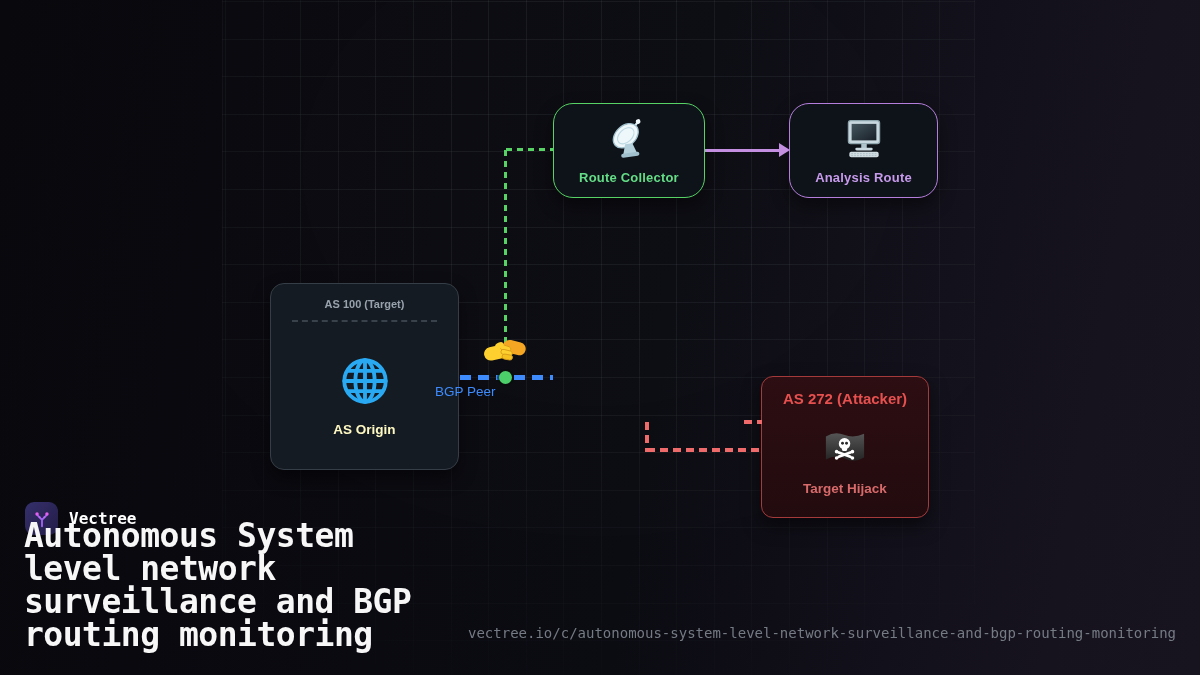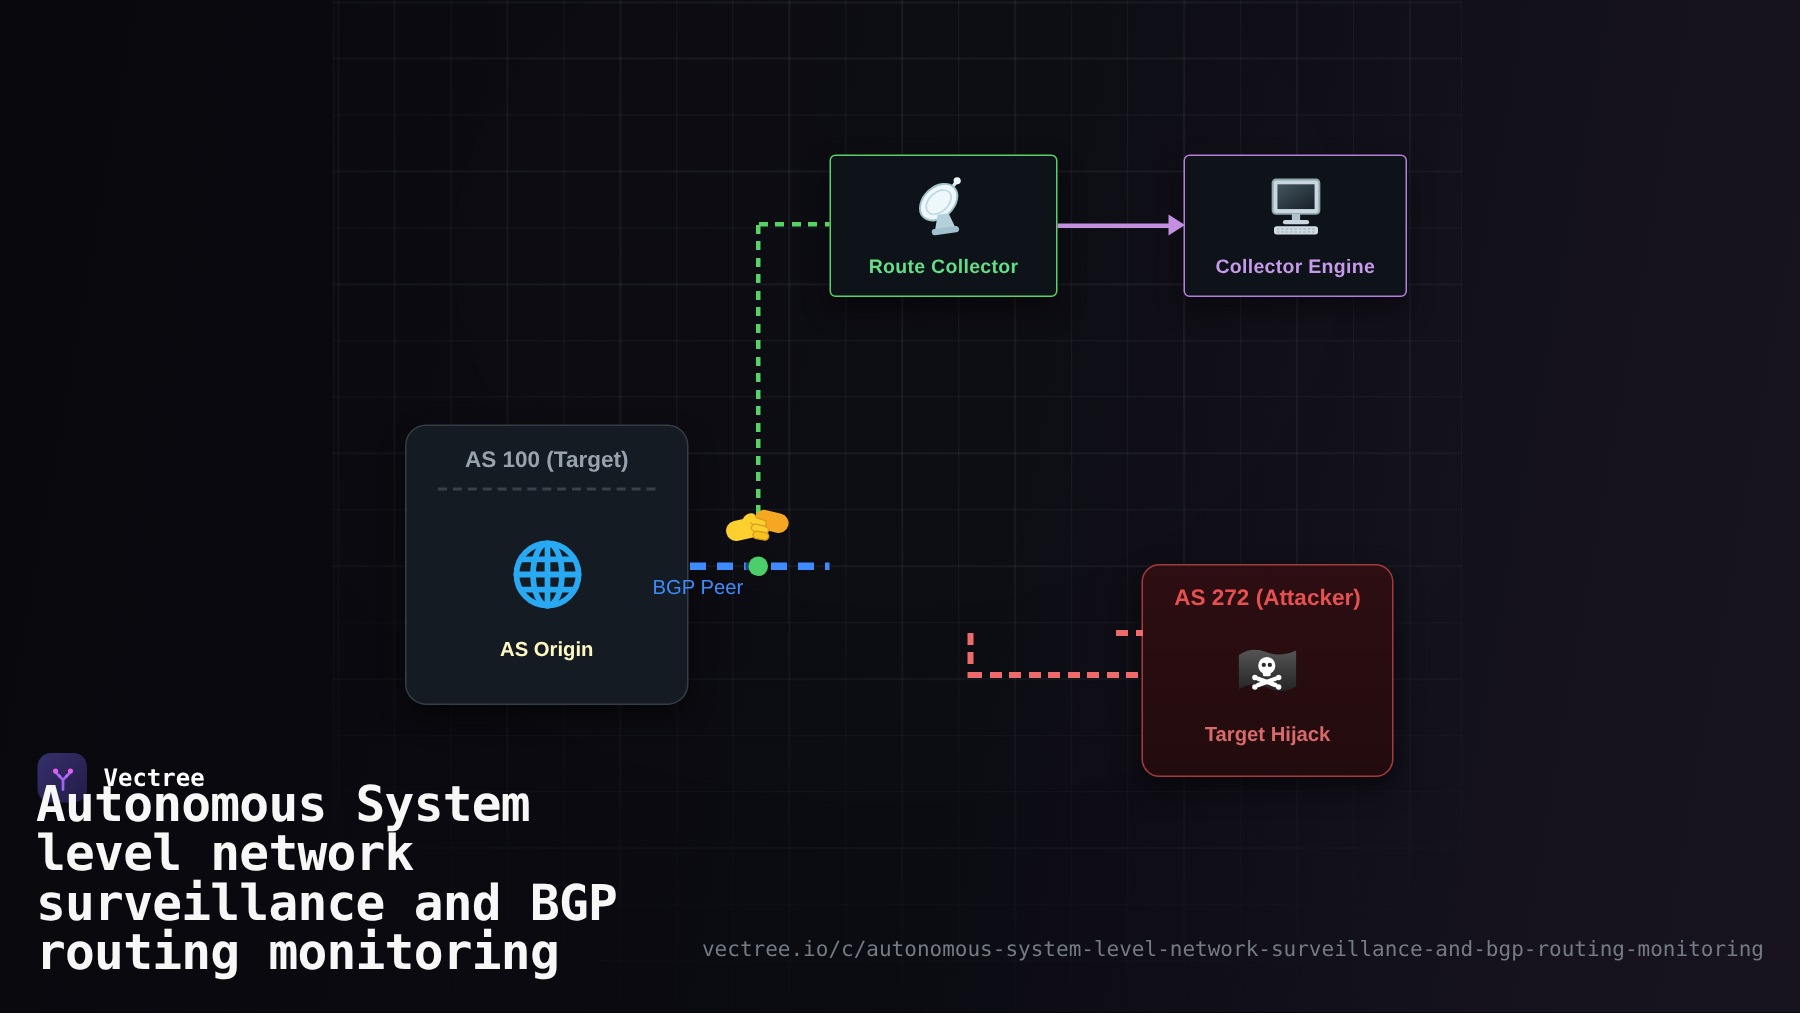--- a/index.html
+++ b/index.html
@@ -15,33 +15,33 @@
     background-color:rgba(255,255,255,0.012);
     background-image:
       repeating-linear-gradient(90deg, rgba(145,170,160,0.085) 0 1px, transparent 1px 37.6px),
       repeating-linear-gradient(180deg, rgba(145,170,160,0.085) 0 1px, transparent 1px 37.6px);
     background-position:2px 1px;
     border-left:1px solid rgba(140,160,155,0.10);
     border-right:1px solid rgba(140,160,155,0.10);
     -webkit-mask-image:radial-gradient(ellipse 95% 85% at 50% 25%, #000 30%, transparent 98%);
     mask-image:radial-gradient(ellipse 95% 85% at 50% 25%, #000 30%, transparent 98%);
   }
-  .card { position:absolute; border-radius:4px; display:flex; flex-direction:column; align-items:center;
+  .card { position:absolute; border-radius:20px; display:flex; flex-direction:column; align-items:center;
           box-shadow:0 8px 18px rgba(0,0,0,.45); }
   .card .lbl { font-weight:bold; font-size:13px; letter-spacing:.2px; }
 
   #rc { left:553px; top:103px; width:152px; height:95px; background:#0e1319; border:1.5px solid #56d364; justify-content:center; gap:5px; }
   #rc .lbl { color:#64dd87; }
   #ae { left:789px; top:103px; width:149px; height:95px; background:#0e1319; border:1.5px solid #b57edc; justify-content:center; gap:5px; }
   #ae .lbl { color:#c79aec; }
 
   .asbox { background:#151b22; border:1.5px solid #353d46; border-radius:14px; }
   #as100 { left:270px; top:283px; width:189px; height:187px; }
   #as200 { left:553px; top:283px; width:188px; height:187px; }
-  .as-title { margin-top:14px; color:#98a2ad; font-weight:bold; font-size:15px; text-align:center; width:100%; }
+  .as-title { margin-top:14px; color:#98a2ad; font-weight:bold; font-size:11px; text-align:center; width:100%; }
   .as-divider { width:calc(100% - 42px); border-top:2px dashed #39414b; margin-top:10px; }
   .as-body { flex:1; display:flex; flex-direction:column; align-items:center; justify-content:center; gap:11px; width:100%; }
   .as-item { color:#fef9c3; font-weight:bold; font-size:13.5px; }
 
   #as666 { left:761px; top:376px; width:168px; height:142px; border-radius:12px;
            background:linear-gradient(180deg,#2d0e12 0%,#220b0e 100%); border:1.5px solid #a53a3a;
            box-shadow:0 8px 18px rgba(0,0,0,.5); }
   #as666 .as-title { color:#e6504f; font-size:15px; margin-top:13px; }
   #as666 .as-body { gap:7px; }
   #as666 .as-item { color:#d76a6a; }
@@ -117,21 +117,21 @@
         </defs>
         <rect x="7" y="4" width="34" height="25" rx="2.5" fill="#c9d8df" stroke="#8fa6ae" stroke-width="1.4"></rect>
         <rect x="10.5" y="7.5" width="27" height="18" fill="url(#scr)"></rect>
         <rect x="21" y="29" width="6" height="5" fill="#afc3ca"></rect>
         <rect x="14.5" y="33.5" width="19" height="3" rx="1.5" fill="#c9d8df"></rect>
         <rect x="8" y="38" width="32" height="6" rx="2" fill="#d2dde2"></rect>
         <line x1="10" y1="40" x2="38" y2="40" stroke="#a9bdc4" stroke-width="1" stroke-dasharray="2 1.2"></line>
         <line x1="10" y1="42.2" x2="38" y2="42.2" stroke="#a9bdc4" stroke-width="1" stroke-dasharray="2 1.2"></line>
       </svg>
     </span>
-    <span class="lbl">Collector Engine</span>
+    <span class="lbl">Analysis Route</span>
   </div>
 
   <div class="card asbox" id="as100">
     <div class="as-title">AS 100 (Target)</div>
     <div class="as-divider"></div>
     <div class="as-body">
       <span>
         <svg width="52" height="52" viewBox="0 0 54 54" fill="none" stroke="#2aa9f3" stroke-width="4" stroke-linecap="round">
           <circle cx="27" cy="27" r="21.5"></circle>
           <ellipse cx="27" cy="27" rx="10" ry="21.5"></ellipse>

